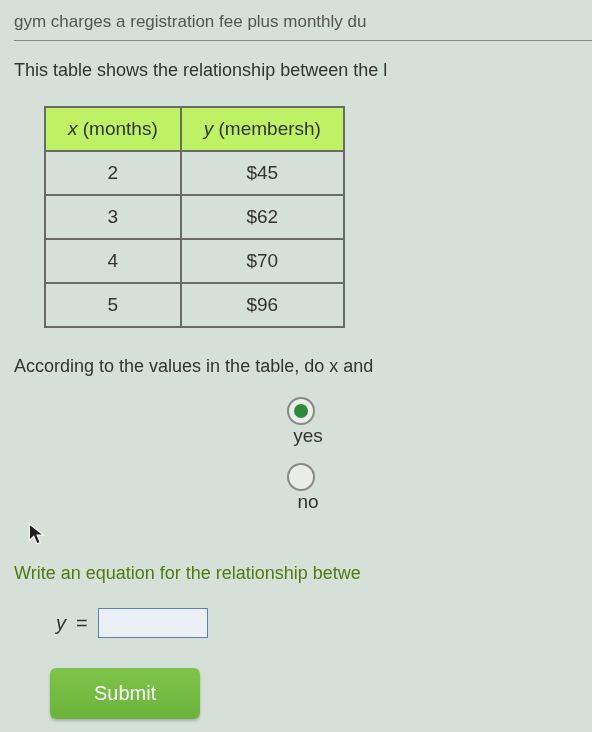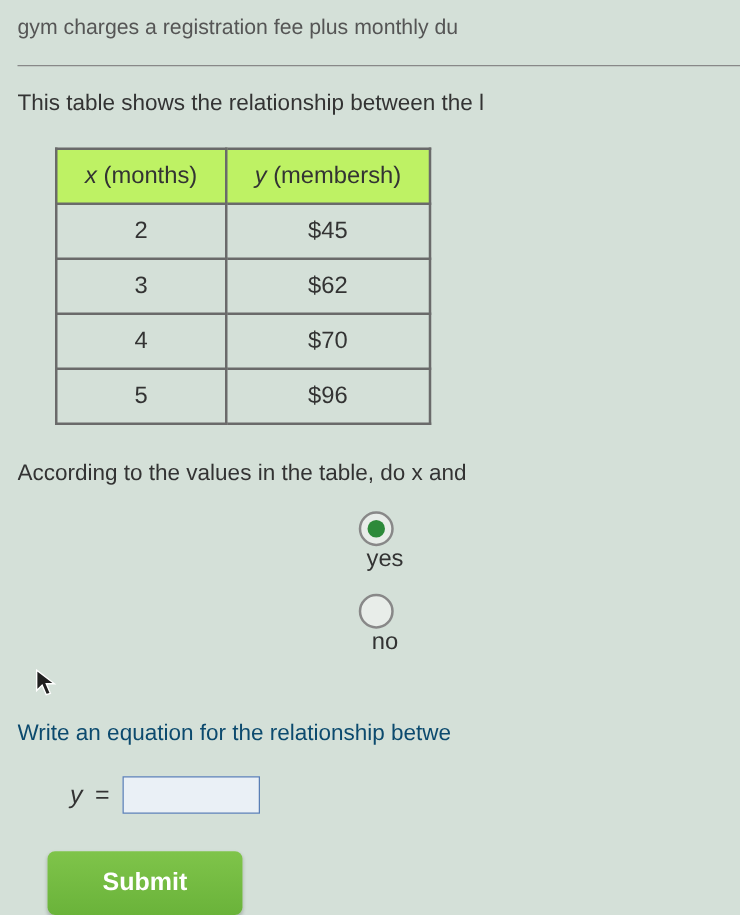--- a/index.html
+++ b/index.html
@@ -18,21 +18,21 @@
     }
     .content {
       padding: 12px 0 0 14px;
       color: #333;
     }
     .cutoff-top {
       color: #555;
       font-size: 17px;
       margin-bottom: 14px;
       border-bottom: 1px solid #888;
-      padding-bottom: 20px;
+      padding-bottom: 8px;
       white-space: nowrap;
       overflow: hidden;
     }
     .intro {
       font-size: 18px;
       line-height: 1.5;
       color: #333;
       margin-bottom: 22px;
       white-space: nowrap;
       overflow: hidden;
@@ -101,21 +101,21 @@
       margin-left: 14px;
       margin-top: -8px;
       margin-bottom: 12px;
     }
     .cursor svg {
       width: 18px;
       height: 24px;
     }
     .prompt {
       font-size: 18px;
-      color: #0c4a6e;
+      color: #4d7c0f;
       margin-bottom: 24px;
       white-space: nowrap;
       overflow: hidden;
     }
     .equation {
       margin-left: 42px;
       margin-bottom: 30px;
       display: flex;
       align-items: center;
       font-size: 20px;
@@ -128,30 +128,29 @@
     }
     .equation input {
       width: 110px;
       height: 30px;
       border: 1px solid #5a7fb5;
       background: #eaf0f6;
       font-size: 16px;
       padding: 2px 4px;
     }
     .submit-btn {
-      margin-left: 24px;
+      margin-left: 36px;
       background: linear-gradient(#7fc44a, #6ab33a);
       color: #fff;
       font-size: 20px;
       border: none;
       border-radius: 6px;
       padding: 14px 44px;
       cursor: pointer;
       box-shadow: 0 2px 3px rgba(0,0,0,0.2);
-      font-weight: bold;
     }
   </style>
 </head>
 <body>
 
 <div class="content">
   <div class="cutoff-top">gym charges a registration fee plus monthly du</div>
 
   <div class="intro">
     <span>This table shows the relationship between the l</span><br>

